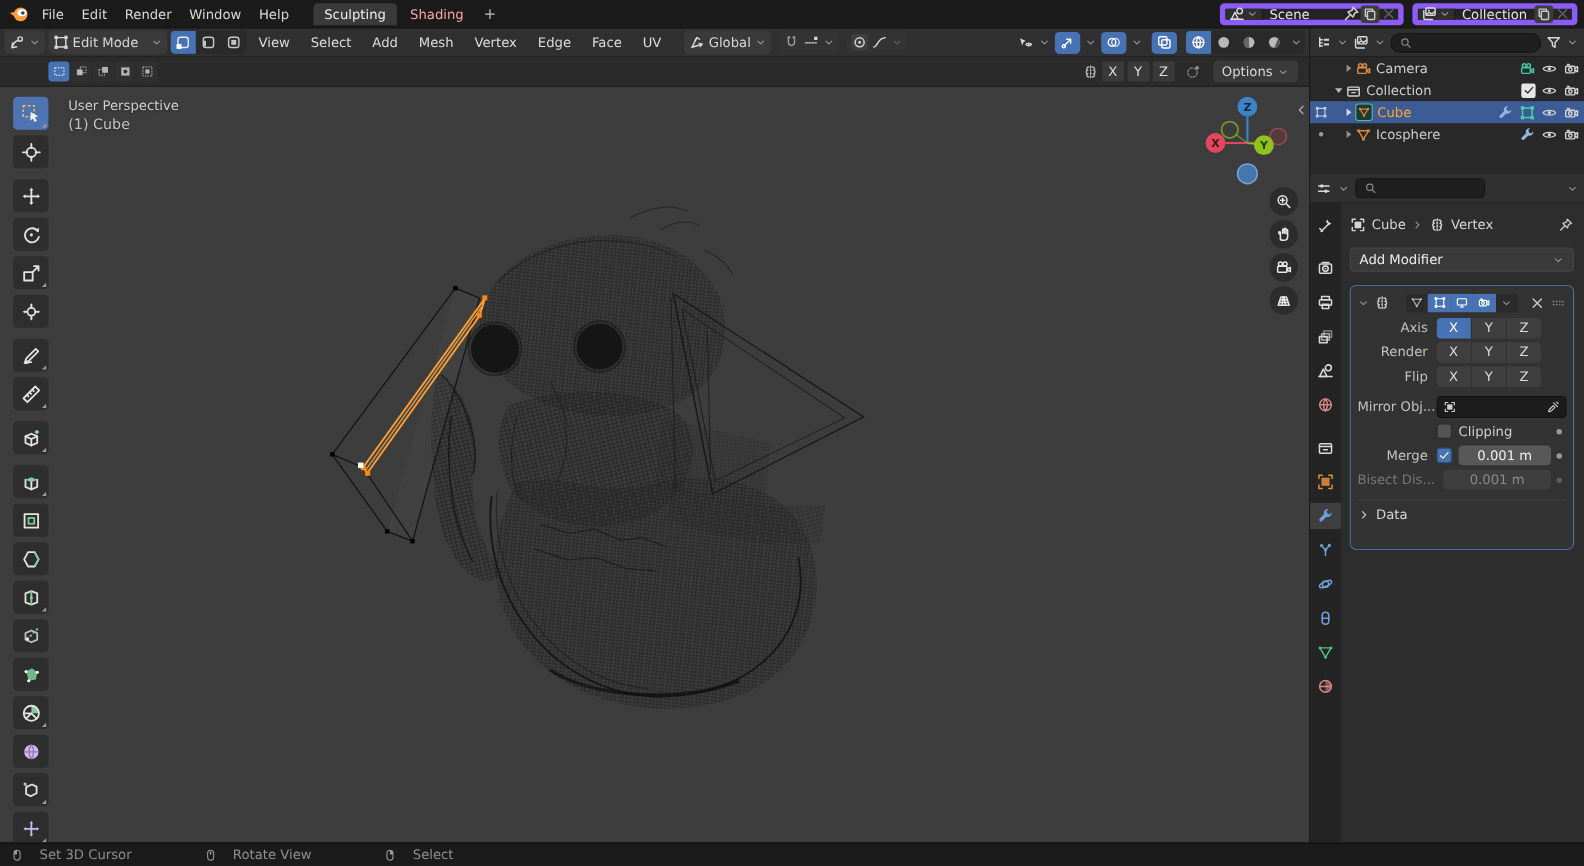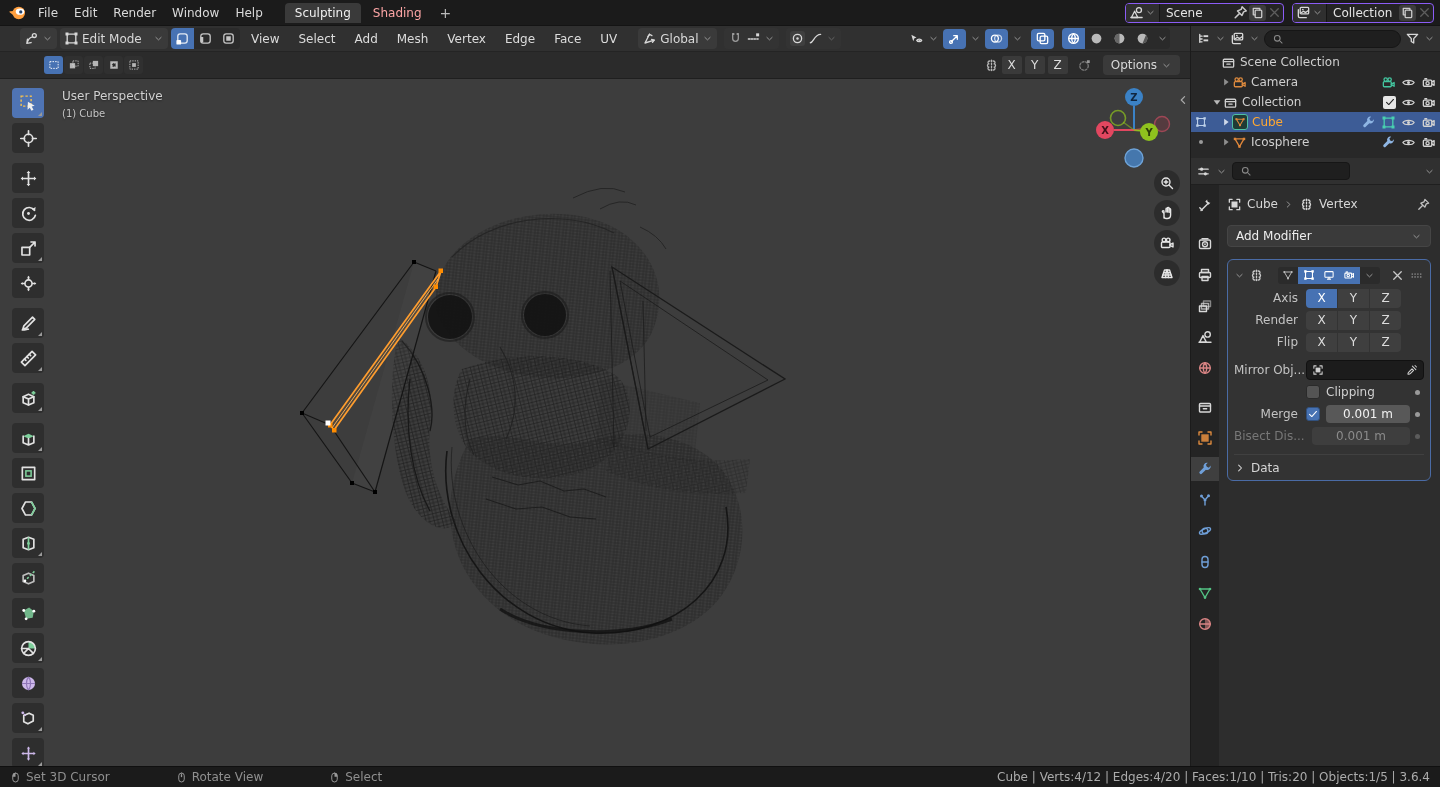--- a/index.html
+++ b/index.html
@@ -13,29 +13,29 @@
 
   
   #topbar{position:absolute;left:0;top:0;width:1440px;height:26px;background:#1b1b1b;display:flex;align-items:center;border-bottom:1px solid #141414}
   #topbar .menu{padding:0 8px;height:22px;display:flex;align-items:center;color:#dadada;border-radius:3px}
   .logo{width:26px;height:20px;display:flex;align-items:center;justify-content:center;margin-left:4px}
   .wstabs{display:flex;align-items:center;margin-left:14px;gap:2px}
   .wstab{padding:2px 10px;height:20px;border-radius:4px 4px 0 0;display:flex;align-items:center;color:#fca5a5}
   .wstab.active{background:#3a3a3a;color:#f0f0f0}
   .wstab-new{color:#bbb;padding:0 6px;font-size:14px}
   #topbar .right{margin-left:auto;display:flex;align-items:center;gap:8px;padding-right:6px}
-  .idblock{display:flex;align-items:center;background:#242424;border:1px solid #8b5cf6;border-radius:4px;height:20px}
+  .idblock{display:flex;align-items:center;background:#242424;border:5px solid #8b5cf6;border-radius:4px;height:20px}
   .idblock .typebtn{display:flex;align-items:center;gap:1px;background:#2f2f2f;border-radius:3px 0 0 3px;height:100%;padding:0 3px;border-right:1px solid #151515}
   .idblock .name{padding:0 6px;color:#e4e4e4;min-width:72px}
   .idblock .mini{width:17px;height:16px;display:flex;align-items:center;justify-content:center;color:#c9c9c9}
   .idblock .mini.box{background:#3d3d3d;border-radius:3px}
   .idblock .mini.dim{color:#5d5d5d}
 
   
-  #vp-header{position:absolute;left:0;top:26px;width:1190px;height:26px;background:#303030;display:flex;align-items:center;border-bottom:1px solid #242424;padding:0 20px;gap:3px}
+  #vp-header{position:absolute;left:0;top:26px;width:1190px;height:26px;background:#303030;display:flex;align-items:center;border-bottom:1px solid #242424;padding:0 4px;gap:3px}
   .pill{display:flex;align-items:center;background:#3a3a3a;border-radius:4px;height:21px;padding:0 4px;gap:3px}
   .tglgrp{display:flex;background:#2a2a2a;border-radius:4px;height:21px;overflow:hidden}
   .tgl{width:23px;height:100%;display:flex;align-items:center;justify-content:center;color:#c6c6c6}
   .tgl.on{background:#4772b3;color:#fff}
   .hmenu{padding:0 8px;color:#dcdcdc;height:100%;display:flex;align-items:center}
   #vp-header .right{margin-left:auto;display:flex;align-items:center;gap:4px}
   #tool-settings{position:absolute;left:0;top:52px;width:1190px;height:27px;background:#2b2b2b;display:flex;align-items:center;border-bottom:1px solid #1f1f1f;padding:0 10px}
   .msel{display:flex;gap:1px;margin-left:34px}
   .msbtn{width:19px;height:18px;border-radius:3px;background:#303030;display:flex;align-items:center;justify-content:center}
   .msbtn.on{background:#4772b3}
@@ -78,21 +78,21 @@
   #prop-body{display:flex;flex:1;min-height:0}
   #prop-tabs{width:28px;background:#242424;display:flex;flex-direction:column;align-items:center;padding-top:8px;gap:7px;flex:none}
   .ptab{width:28px;height:24px;display:flex;align-items:center;justify-content:center;color:#c4c4c4}
   .ptab.grpgap{margin-top:8px}
   .ptab.active{background:#3f3f3f}
   .ptab .ic{width:16px;height:16px}
   .c-pink{color:#d98484}.c-blue{color:#6f9fd8}.c-orange{color:#dd8a3e}.c-green{color:#53c183}.c-white{color:#d8d8d8}
   #prop-content{flex:1;padding:8px 9px 0 8px;min-width:0}
   .breadcrumb{display:flex;align-items:center;gap:5px;height:22px;color:#d6d6d6;margin-bottom:10px}
   .addmod{display:flex;align-items:center;background:#3a3a3a;border:1px solid #454545;border-radius:4px;height:22px;padding:0 8px;color:#ededed;margin-bottom:12px}
-  .modpanel{border:1px solid #4a6ba5;border-radius:6px;background:#333333;padding:3px 6px 5px 6px}
+  .modpanel{border:1px solid #4a6ba5;border-radius:6px;background:#333333;padding:3px 6px 24px 6px}
   .modhdr{display:flex;align-items:center;height:24px;gap:4px;color:#c9c9c9}
   .modtggrp{display:flex;border-radius:3px;overflow:hidden;margin-left:10px}
   .modtg{width:21px;height:17px;display:flex;align-items:center;justify-content:center;background:#2b2b2b;color:#bdbdbd}
   .modtg.on{background:#4772b3;color:#fff}
   .prow{display:flex;align-items:center;height:22px}
   .plabel{width:72px;text-align:right;padding-right:8px;color:#c3c3c3;flex:none;white-space:nowrap;overflow:hidden}
   .plabel.dim{color:#777}
   .xyzgrp{display:flex;gap:1px;border-radius:4px;overflow:hidden}
   .xyz{width:31px;height:19px;display:flex;align-items:center;justify-content:center;background:#3f3f3f;color:#dcdcdc}
   .xyz.on{background:#4772b3;color:#fff}
@@ -101,21 +101,21 @@
   .animdot i.dim{background:#5c5c5c}
   .objfield{flex:1;display:flex;align-items:center;background:#1c1c1c;border:1px solid #111;border-radius:4px;height:20px;padding:0 5px;color:#cfcfcf;gap:4px}
   .check{width:14px;height:14px;border-radius:3px;background:#545454;border:1px solid #2a2a2a;display:flex;align-items:center;justify-content:center;color:#fff}
   .check.on{background:#4772b3;border-color:#31517f}
   .valfield{height:18px;background:#585858;border-radius:4px;display:flex;align-items:center;justify-content:center;color:#f1f1f1;flex:1;margin-left:6px}
   .valfield.dis{background:#3e3e3e;color:#8b8b8b}
   .subpanel{border-top:1px solid #404040;margin-top:7px;padding-top:6px;display:flex;align-items:center;gap:5px;color:#d5d5d5}
 
   
   #statusbar{position:absolute;left:0;top:766px;width:1440px;height:21px;background:#1b1b1b;border-top:1px solid #101010;display:flex;align-items:center;padding:0 10px;color:#8f8f8f}
-  .hint{display:flex;align-items:center;gap:5px;margin-right:66px}
+  .hint{display:flex;align-items:center;gap:15px;margin-right:66px}
   .hint .ic{width:11px;height:15px;color:#9a9a9a}
   #statusbar .stats{margin-left:auto;color:#ababab}
 </style>
 </head>
 <body>
 
 <div id="topbar">
   <span class="logo ic ic18">
       <svg viewBox="0 0 16 16">
         <path d="M5.2 9.8 2.3 7.6c-.6-.5-.4-1 .3-1l3.6-.3z" fill="#ff9f3f"></path>
@@ -575,21 +575,21 @@
       <rect x="438.5" y="189.5" width="4.5" height="4.5"></rect>
         <rect x="433.5" y="205.5" width="4.5" height="4.5"></rect>
       <rect x="328" y="344" width="4.5" height="4.5"></rect>
         <rect x="332" y="349" width="4.5" height="4.5"></rect>
     </g>
     <rect x="325.5" y="341.5" width="5" height="5" fill="#ffffff"></rect>
   </svg>
 
   <div class="vp-overlay-text">
     <div>User Perspective</div>
-    <div style="font-size:10px;color:#c4c4c4">(1) Cube</div>
+    <div style="font-size:13px;color:#c4c4c4">(1) Cube</div>
   </div>
 
   <div id="toolbar">
     <div class="tbtn active sub">
         <span class="ic">
           <svg viewBox="0 0 16 16">
             <rect x="1.8" y="1.8" width="8.4" height="8.4" fill="none" stroke="#f4c050" stroke-width="1.2" stroke-dasharray="2 1.6"></rect>
             <path d="M7.5 6.5 13.2 9.9l-2.5.7 1.5 2.7-1.7.9-1.4-2.7-1.9 1.8z" fill="#efefef"></path>
           </svg>
         </span>
@@ -845,31 +845,20 @@
     <span class="ic">
         <svg viewBox="0 0 16 16">
           <path d="M2.5 3.5h11L9.3 8.2v4.6l-2.6-1.6V8.2z" class="s"></path>
         </svg>
       </span>
     <span class="ic chev">
         <svg viewBox="0 0 16 16">
           <path d="M4.2 6.4 8 10l3.8-3.6" class="s"></path>
         </svg>
       </span>
-  </div>
-  <div class="orow">
-    <span class="gutter"></span>
-      <span style="width:10px"></span>
-    <span class="ic">
-        <svg viewBox="0 0 16 16">
-          <rect x="2.5" y="4.5" width="11" height="8.5" rx="1" class="s" stroke-width="1.2"></rect>
-          <path d="M2.5 7h11M6.3 9.8h3.4" class="s" stroke-width="1.2"></path>
-        </svg>
-      </span>
-    <span class="lbl">Scene Collection</span>
   </div>
   <div class="orow">
     <span class="gutter"></span>
       <span style="width:9px"></span>
     <span class="disc ic ic12" style="color:#8e8e8e">
         <svg viewBox="0 0 16 16">
           <path d="M5.5 3.5v9L11.5 8z" fill="currentColor"></path>
         </svg>
       </span>
     <span class="ic" style="color:#dd8a3e">
@@ -1443,14 +1432,13 @@
   </div>
   <div class="hint">
     <span class="ic">
         <svg viewBox="0 0 16 16">
           <rect x="4" y="1.5" width="8" height="13" rx="4" class="s" stroke-width="1.2"></rect>
           <path d="M8 1.5h1a3 3 0 0 1 3 3V7H8z" fill="currentColor"></path>
         </svg>
       </span>
     <span>Select</span>
   </div>
-  <div class="stats">Cube | Verts:4/12 | Edges:4/20 | Faces:1/10 | Tris:20 | Objects:1/5 | 3.6.4</div>
 </div>
 
 </body></html>

